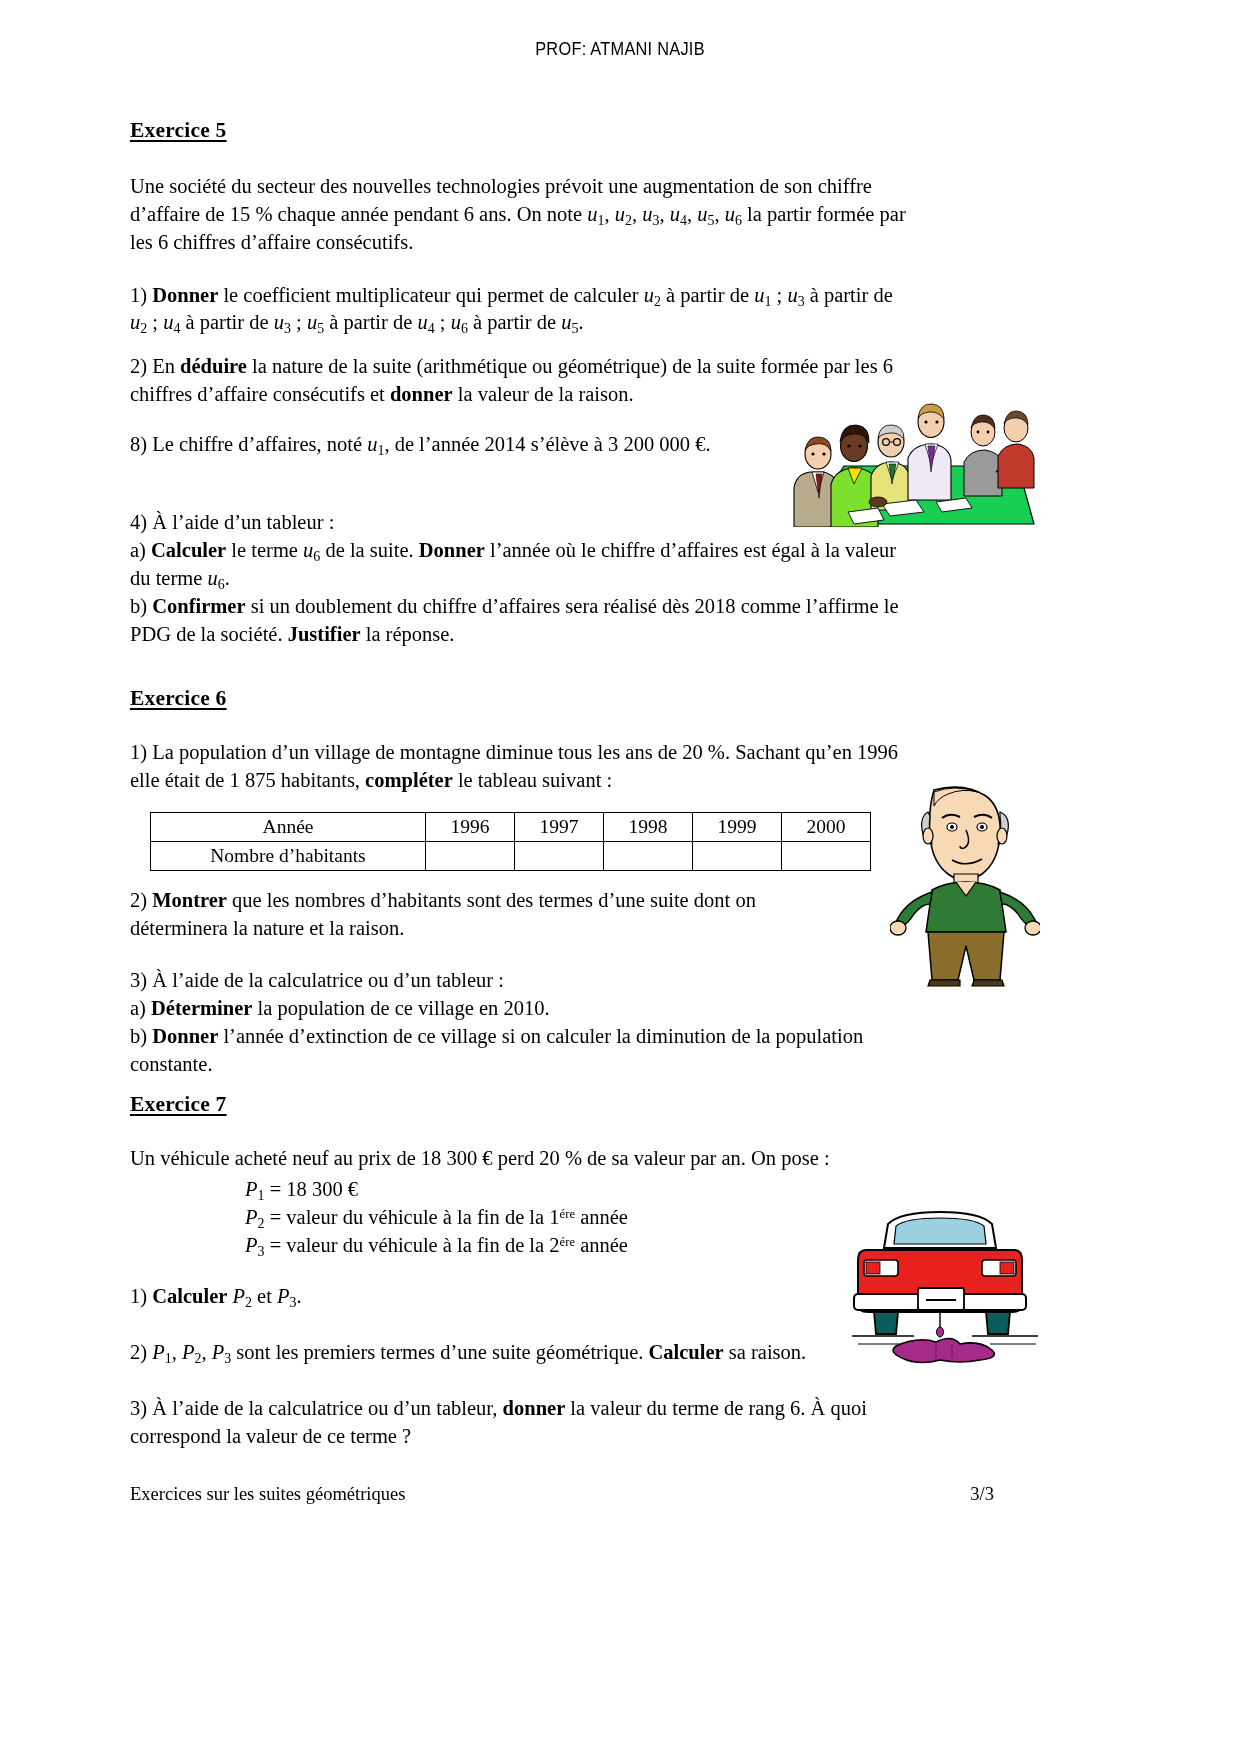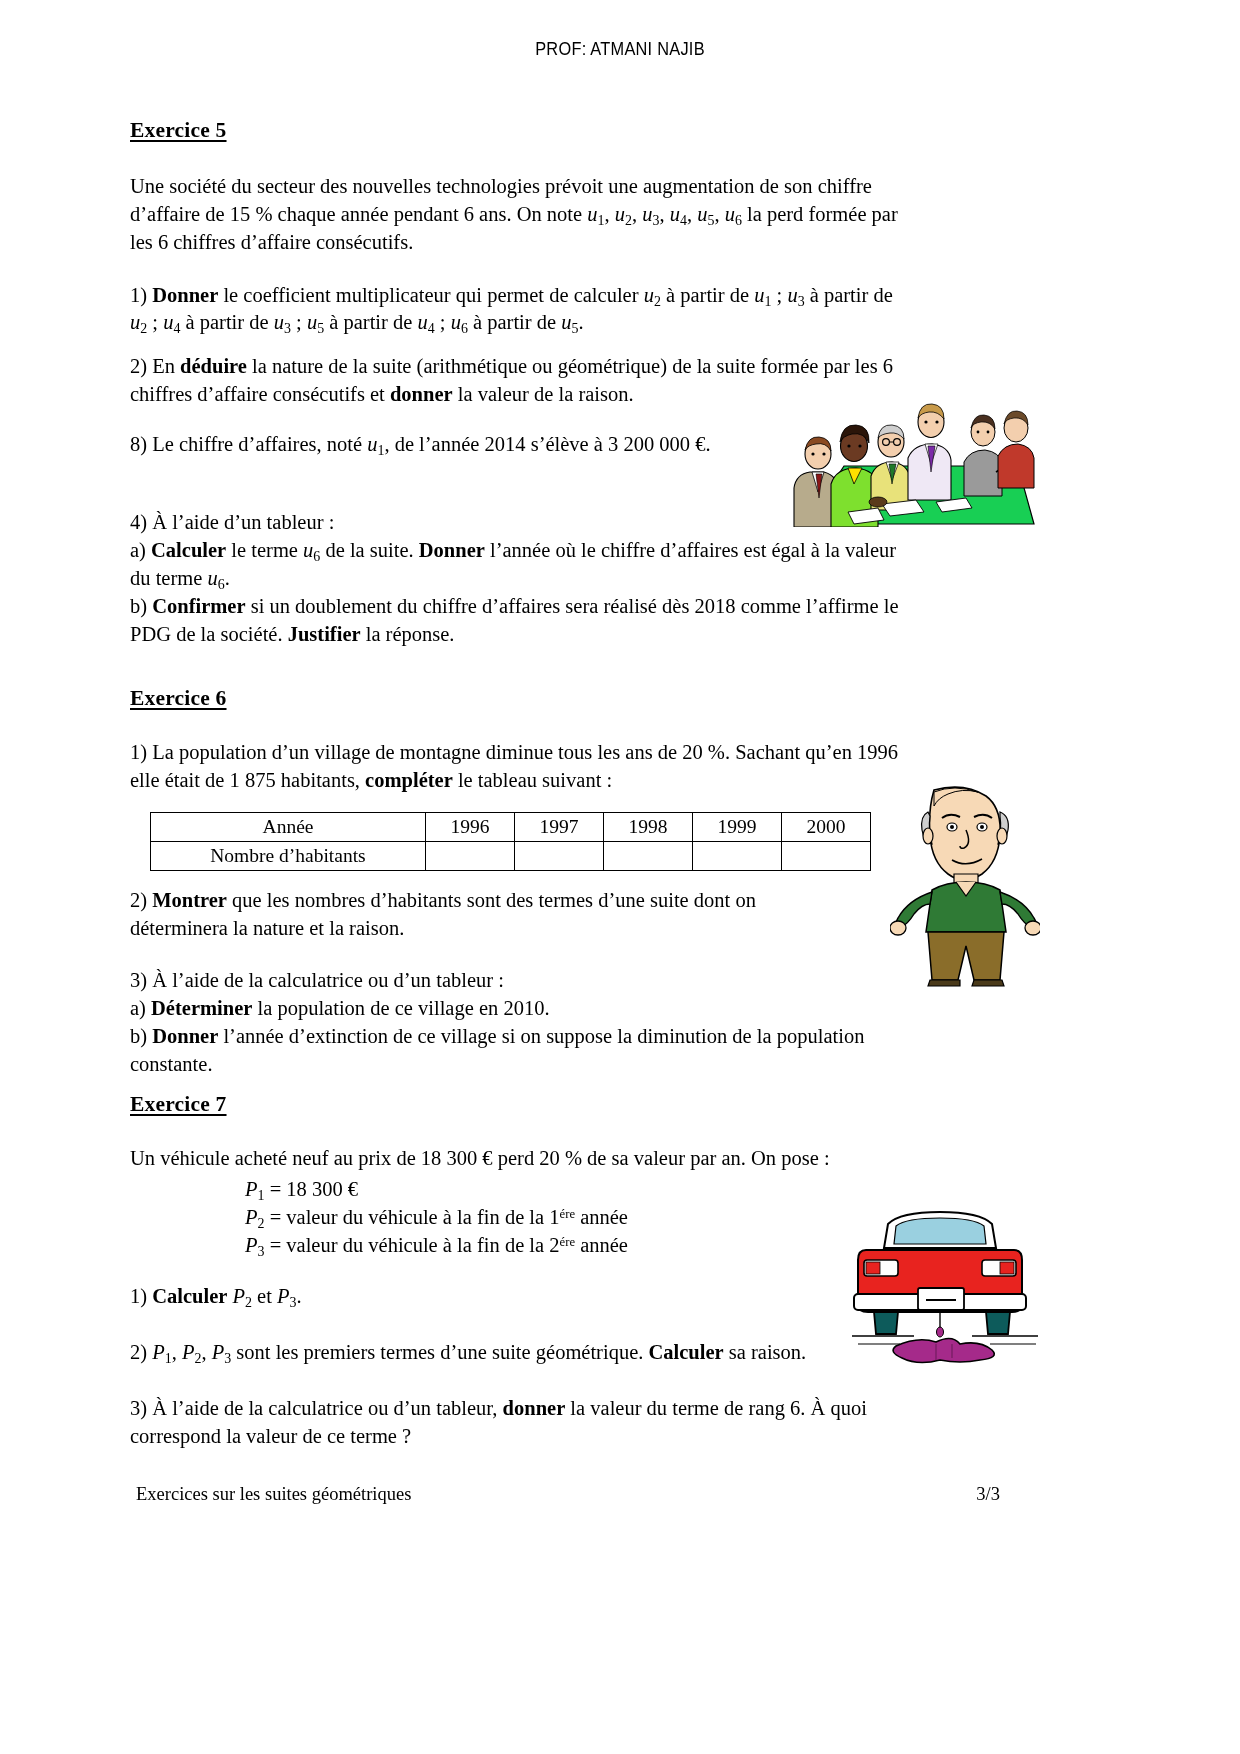--- a/index.html
+++ b/index.html
@@ -63,21 +63,21 @@
     padding:1px 2px;
   }
   .tbl .lab{width:270px;}
   .tbl .yr{width:84px;}
 
   
   .pblock{font-size:20.5px;line-height:30px;margin:0;padding-left:115px;}
 
   
   .footer{
-    position:absolute;left:136px;top:1484px;width:864px;
+    position:absolute;left:130px;top:1484px;width:864px;
     font-size:18.5px;
     display:flex;justify-content:space-between;
   }
 
   
   .art{position:absolute;}
   .meeting{left:786px;top:392px;width:250px;height:135px;}
   .oldman{left:890px;top:782px;width:150px;height:205px;}
   .car{left:840px;top:1208px;width:205px;height:160px;}
 </style>
@@ -91,21 +91,21 @@
   <div class="col" style="top:118px;">
     <div class="ex-title">Exercice 5</div>
   </div>
 
   <div class="col" style="top:172px;">
     <p class="para">
       <span>Une société du secteur des nouvelles technologies prévoit une augmentation de son chiffre</span>
     </p>
   </div>
   <div class="col" style="top:200px;">
-    <p class="para noj"><span>d’affaire de 15 % chaque année pendant 6 ans. On note </span><i class="v">u</i><sub>1</sub>, <i class="v">u</i><sub>2</sub>, <i class="v">u</i><sub>3</sub>, <i class="v">u</i><sub>4</sub>, <i class="v">u</i><sub>5</sub>, <i class="v">u</i><sub>6</sub><span> la perd formée par</span></p>
+    <p class="para noj"><span>d’affaire de 15 % chaque année pendant 6 ans. On note </span><i class="v">u</i><sub>1</sub>, <i class="v">u</i><sub>2</sub>, <i class="v">u</i><sub>3</sub>, <i class="v">u</i><sub>4</sub>, <i class="v">u</i><sub>5</sub>, <i class="v">u</i><sub>6</sub><span> la partir formée par</span></p>
   </div>
   <div class="col" style="top:228px;">
     <p class="para noj">les 6 chiffres d’affaire consécutifs.</p>
   </div>
 
   <div class="col" style="top:281px;">
     <p class="para"><span>1) </span><b>Donner</b><span> le coefficient multiplicateur qui permet de calculer </span><i class="v">u</i><sub>2</sub> à partir de <i class="v">u</i><sub>1</sub> ; <i class="v">u</i><sub>3</sub> à partir de</p>
   </div>
   <div class="col" style="top:308px;">
     <p class="para noj"><i class="v">u</i><sub>2</sub> ; <i class="v">u</i><sub>4</sub> à partir de <i class="v">u</i><sub>3</sub> ; <i class="v">u</i><sub>5</sub> à partir de <i class="v">u</i><sub>4</sub> ; <i class="v">u</i><sub>6</sub> à partir de <i class="v">u</i><sub>5</sub>.</p>
@@ -243,21 +243,21 @@
     <p class="para noj">déterminera la nature et la raison.</p>
   </div>
 
   <div class="col" style="top:966px;">
     <p class="para noj">3) À l’aide de la calculatrice ou d’un tableur :</p>
   </div>
   <div class="col" style="top:994px;">
     <p class="para noj"><span>a) </span><b>Déterminer</b><span> la population de ce village en 2010.</span></p>
   </div>
   <div class="col" style="top:1022px;">
-    <p class="para"><span>b) </span><b>Donner</b><span> l’année d’extinction de ce village si on suppose la diminution de la population</span></p>
+    <p class="para"><span>b) </span><b>Donner</b><span> l’année d’extinction de ce village si on calculer la diminution de la population</span></p>
   </div>
   <div class="col" style="top:1050px;">
     <p class="para noj">constante.</p>
   </div>
 
   <svg class="art oldman" viewBox="0 0 150 205">
 
     <path d="M44 8 Q74 0 96 14 Q112 26 110 54 Q108 80 92 92 Q74 104 58 92 Q42 80 40 54 Q38 28 44 8Z" fill="#f7d9b6" stroke="#000" stroke-width="1.6"></path>
 
     <path d="M44 10 Q64 2 88 10 Q72 6 58 12 Q48 16 44 24Z" fill="#f7d9b6" stroke="#000" stroke-width="1"></path>

